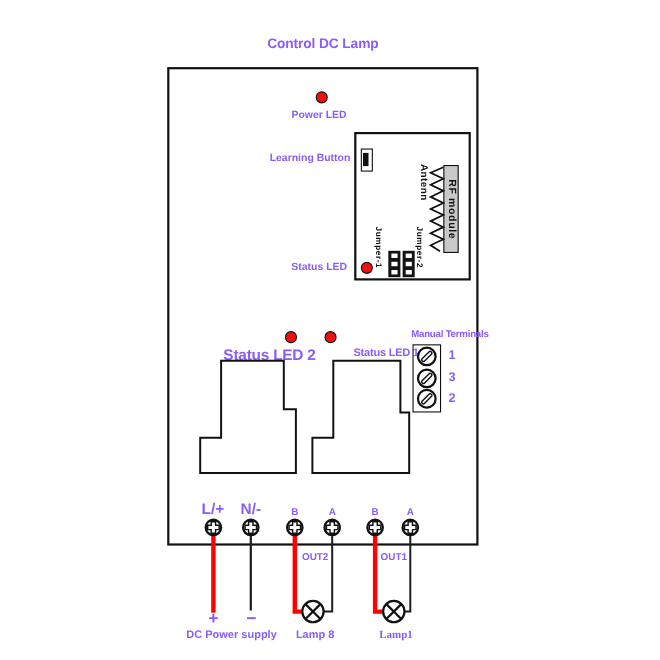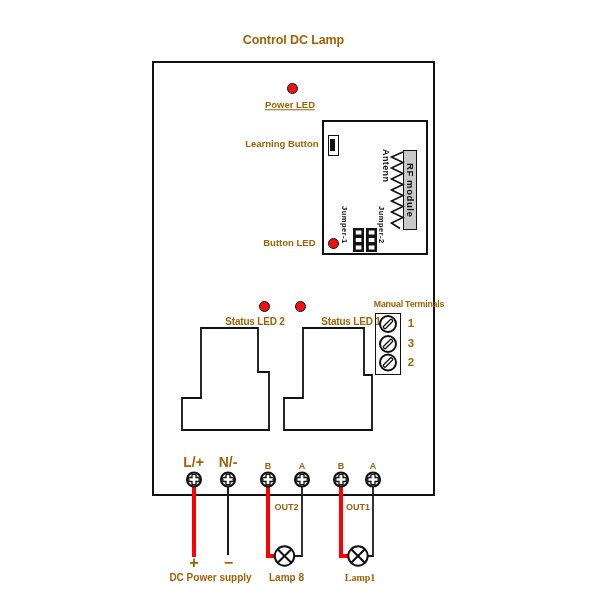--- a/index.html
+++ b/index.html
@@ -2,21 +2,21 @@
 <html><head>
 <meta charset="utf-8">
 <style>
   html,body{margin:0;padding:0;background:#fff;}
   #stage{
     position:relative;width:600px;height:600px;background:#ffffff;overflow:hidden;
     font-family:"Liberation Sans",sans-serif;color:#111;
     --led:#ee1111;--wire-red:#ff0000;--wire-black:#1c1c1c;--module-fill:#c9c9c9;
   }
   .abs{position:absolute;box-sizing:border-box;}
-  .lbl{position:absolute;font-weight:700;color:#a16207;white-space:nowrap;
+  .lbl{position:absolute;font-weight:700;color:#8b5cf6;white-space:nowrap;
        transform:translate(-50%,-50%);line-height:1;}
   .lbl.ra{transform:translate(-100%,-50%);padding-left:16px;}
   .vtext{position:absolute;writing-mode:vertical-rl;text-orientation:sideways;
          font-weight:700;color:#111;white-space:nowrap;line-height:1;}
   .led{position:absolute;border-radius:50%;background:var(--led);
        border:1.2px solid #111;box-sizing:border-box;}
   .outline{position:absolute;border:2px solid #111;box-sizing:border-box;background:transparent;}
   .rf{position:absolute;border:1.4px solid #111;background:var(--module-fill);
       box-sizing:border-box;display:flex;align-items:center;justify-content:center;}
   svg{position:absolute;left:0;top:0;}
@@ -28,41 +28,41 @@
 <body>
 
 <div id="stage" style="--led: #ee1111; --wire-red: #ff0000; --wire-black: #1c1c1c; --module-fill: #c9c9c9;">
 
   <div class="lbl" style="left:293.5px;top:40px;font-size:12.5px;letter-spacing:-0.1px;">Control DC Lamp</div>
 
   <div class="outline" style="left:152px;top:61px;width:283px;height:435px;"></div>
   <div class="outline" style="left:322px;top:120px;width:106px;height:135px;"></div>
 
   <div class="led" style="left:286.5px;top:82.5px;width:11px;height:11px;"></div>
-  <div class="lbl" style="left:290px;top:105px;font-size:9.5px;text-decoration:underline;">Power LED</div>
+  <div class="lbl" style="left:290px;top:105px;font-size:9.5px;">Power LED</div>
 
   <div class="abs" style="left:327.5px;top:134.5px;width:11px;height:21px;border:1.6px solid #111;">
     <div class="abs" style="left:1.6px;top:3.8px;width:5.4px;height:12px;background:#111;"></div>
   </div>
   <div class="lbl ra" style="left:318.5px;top:144px;font-size:9.5px;">Learning Button</div>
 
   <div class="rf" style="left:403px;top:150px;width:14px;height:80px;">
     <span class="vtext" style="position:static;font-size:9.5px;letter-spacing:0.6px;">RF module</span>
   </div>
   <div class="vtext" style="left:380.5px;top:149px;font-size:9px;letter-spacing:0.4px;">Antenn</div>
 
   <div class="led" style="left:327.5px;top:237.5px;width:11.5px;height:11.5px;"></div>
-  <div class="lbl ra" style="left:315.5px;top:243px;font-size:9.5px;">Button LED</div>
+  <div class="lbl ra" style="left:315.5px;top:243px;font-size:9.5px;">Status LED</div>
 
   <div class="vtext" style="left:340px;top:206px;font-size:7.5px;letter-spacing:0.5px;">Jumper-1</div>
   <div class="vtext" style="left:377.5px;top:206px;font-size:7.5px;letter-spacing:0.5px;">Jumper-2</div>
 
   <div class="led" style="left:258.5px;top:300.5px;width:11px;height:11px;"></div>
   <div class="led" style="left:294.5px;top:300.5px;width:11px;height:11px;"></div>
-  <div class="lbl" style="left:255px;top:322px;font-size:10px;letter-spacing:-0.2px;">Status LED 2</div>
+  <div class="lbl" style="left:245px;top:322px;font-size:14px;letter-spacing:-0.2px;">Status LED 2</div>
   <div class="lbl" style="left:303px;top:322px;font-size:10px;letter-spacing:-0.2px;margin-left:48px;">Status LED 1</div>
 
   <div class="lbl" style="left:409px;top:304px;font-size:8.8px;letter-spacing:-0.2px;">Manual Terminals</div>
   <div class="abs" style="left:375px;top:313px;width:26px;height:61.5px;border:1.6px solid #111;"></div>
   <div class="lbl" style="left:411px;top:324px;font-size:11.5px;">1</div>
   <div class="lbl" style="left:411px;top:344px;font-size:11.5px;">3</div>
   <div class="lbl" style="left:411px;top:362.5px;font-size:11.5px;">2</div>
 
   <div class="lbl" style="left:230px;top:396px;font-size:10px;">Relay2</div>
   <div class="lbl" style="left:335px;top:396px;font-size:10px;">Relay1</div>

